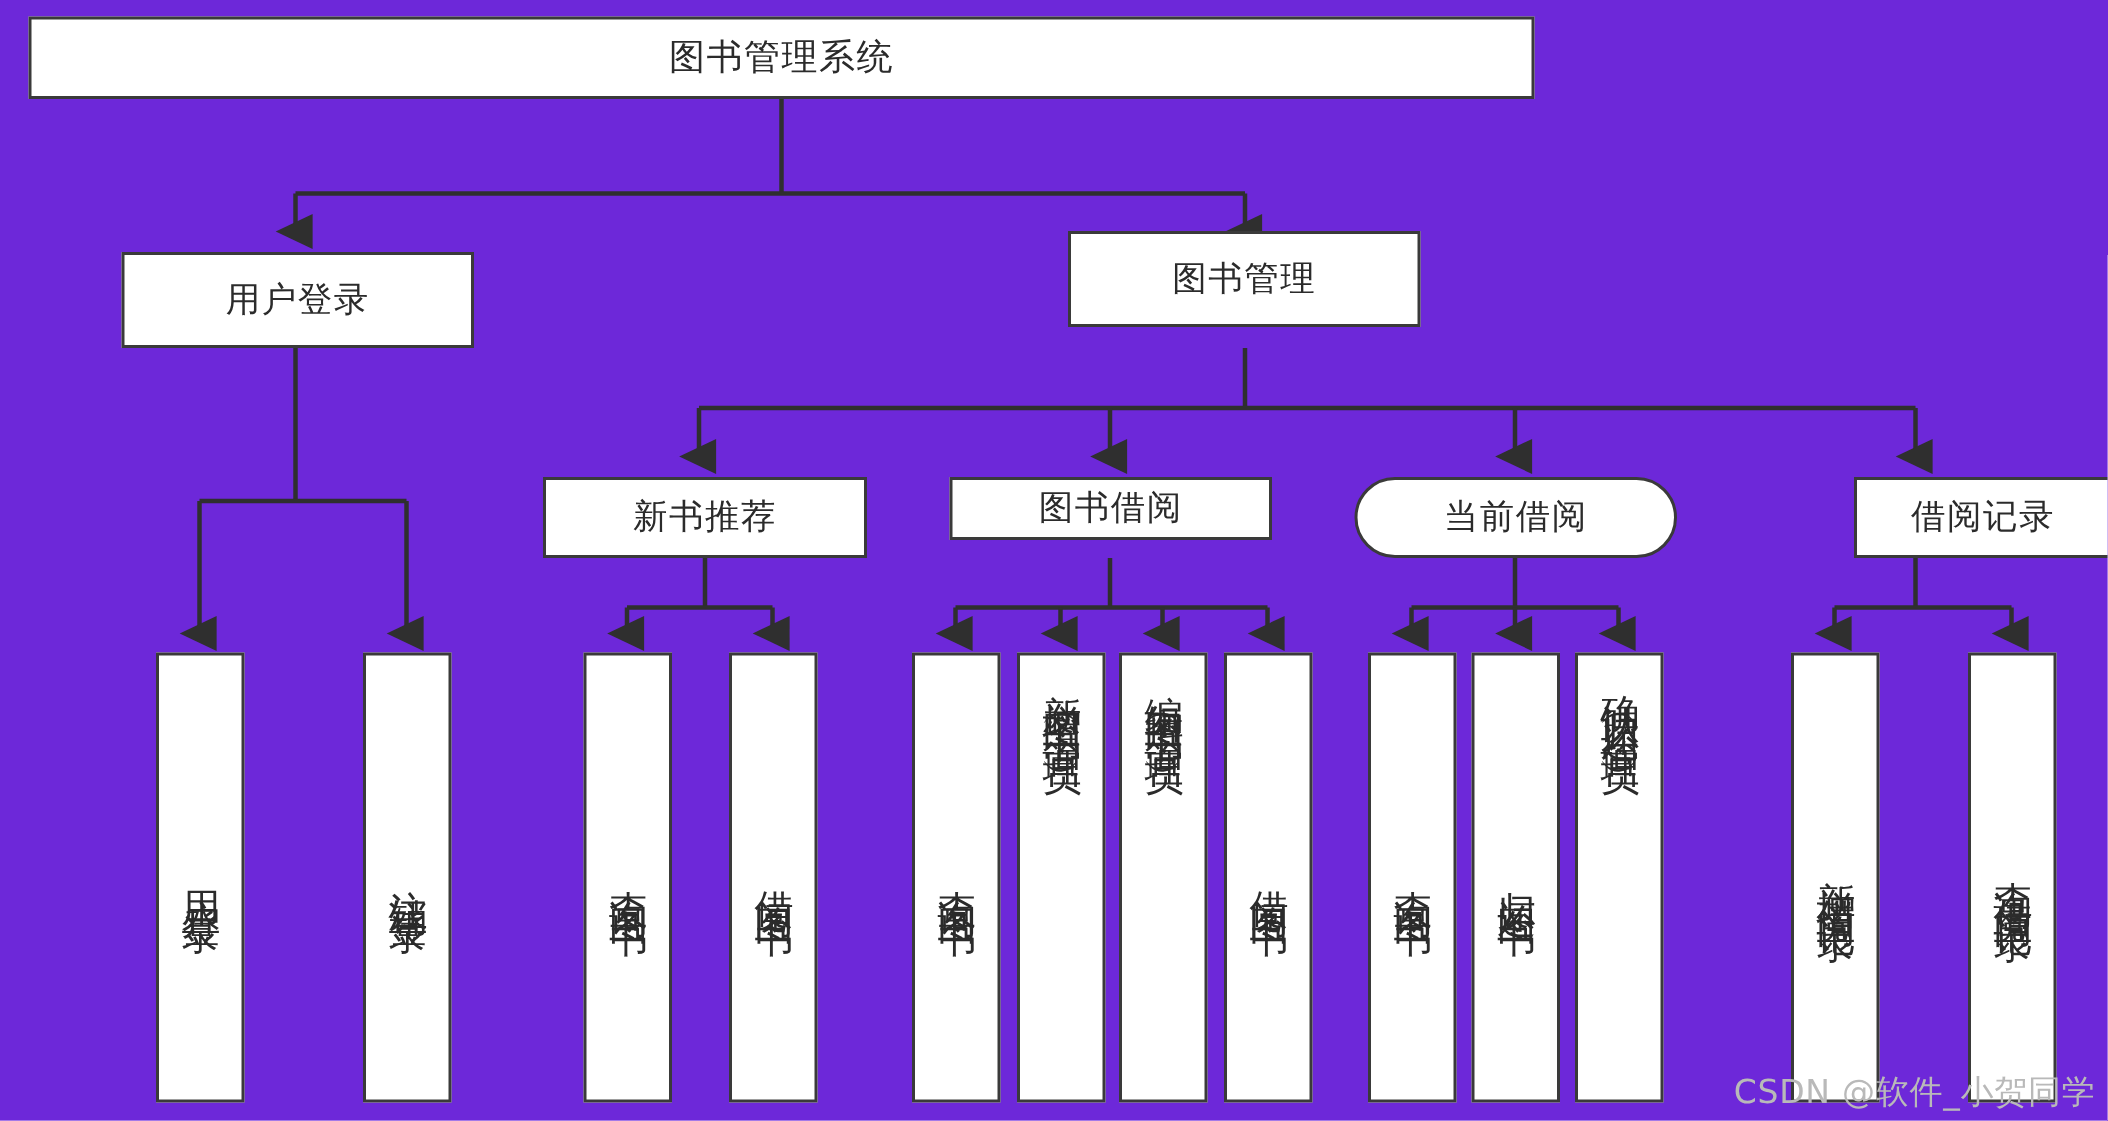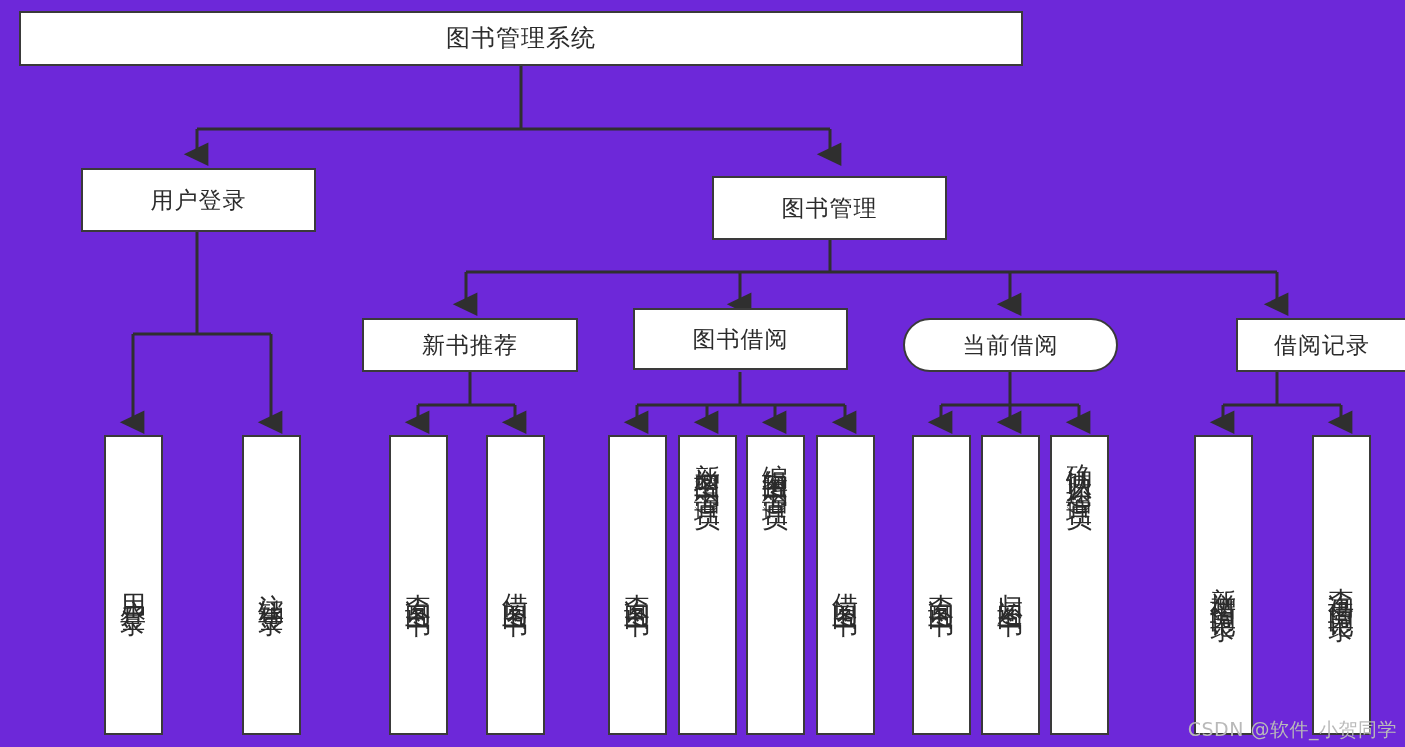--- a/index.html
+++ b/index.html
@@ -41,21 +41,21 @@
     font-size:26px;
     letter-spacing:6px;
     white-space:normal;
     line-height:1;
   }
   .node.vert.centered{align-items:center;padding-top:0;}
 
   #watermark{
     position:absolute;
     right:8px;bottom:4px;
-    font-size:19px;
+    font-size:22px;
     color:#b9b9b9;
     letter-spacing:0.5px;
     z-index:9;
     white-space:nowrap;
   }
 </style>
 </head>
 <body>
 
 <div id="stage">
@@ -110,28 +110,28 @@
     </g>
   </svg>
 
   <div class="node root horiz" style="left:19px;top:11px;width:1004px;height:55px;">
     <span class="lbl">图书管理系统</span>
   </div>
 
   <div class="node horiz" style="left:81px;top:168px;width:235px;height:64px;">
     <span class="lbl">用户登录</span>
   </div>
-  <div class="node horiz" style="left:712px;top:176px;width:235px;height:64px;">
+  <div class="node horiz" style="left:712px;top:154px;width:235px;height:64px;">
     <span class="lbl">图书管理</span>
   </div>
 
   <div class="node horiz" style="left:362px;top:318px;width:216px;height:54px;">
     <span class="lbl">新书推荐</span>
   </div>
-  <div class="node horiz" style="left:633px;top:308px;width:215px;height:62px;">
+  <div class="node horiz" style="left:633px;top:318px;width:215px;height:42px;">
     <span class="lbl">图书借阅</span>
   </div>
   <div class="node horiz" style="left:903px;top:318px;width:215px;height:54px;border-radius:27px;">
     <span class="lbl">当前借阅</span>
   </div>
   <div class="node horiz" style="left:1236px;top:318px;width:172px;height:54px;">
     <span class="lbl">借阅记录</span>
   </div>
 
   <div class="node vert centered" style="left:104px;top:435px;width:59px;height:300px;">

